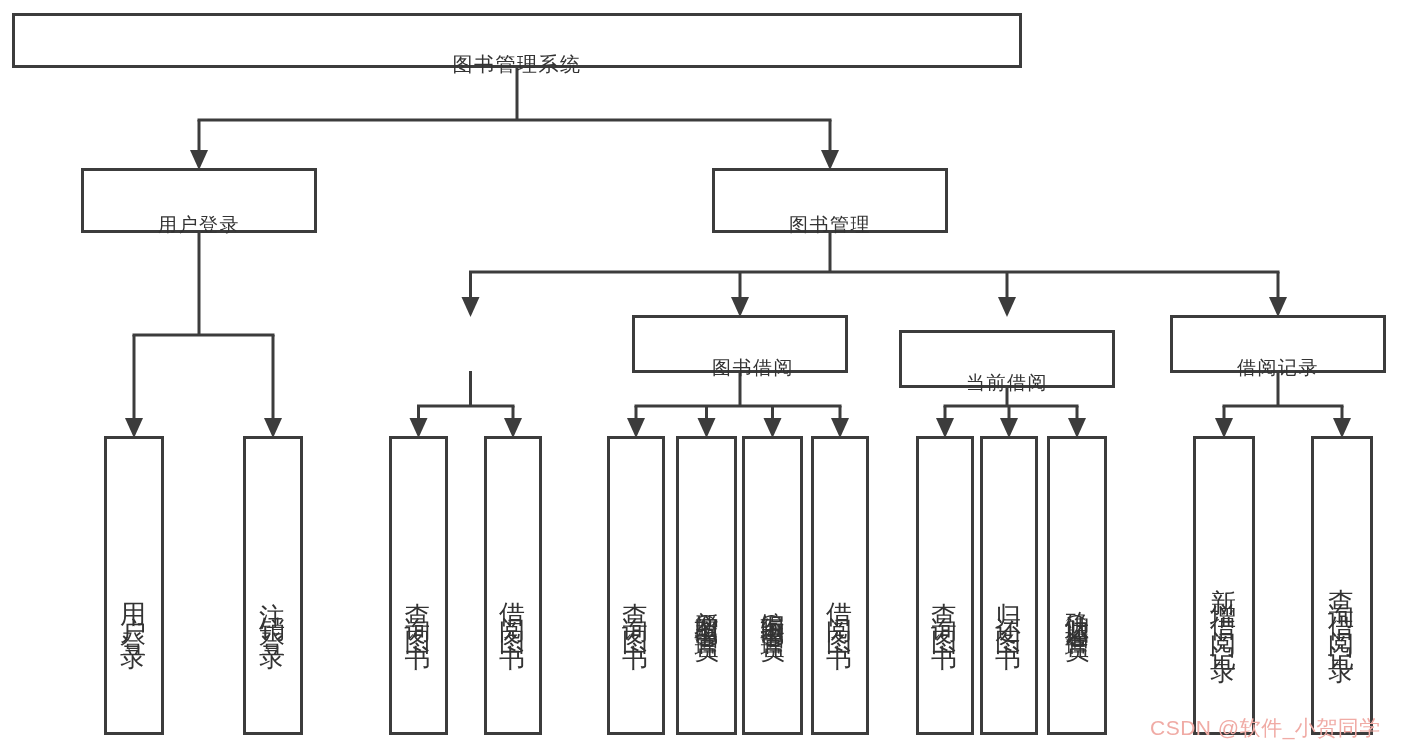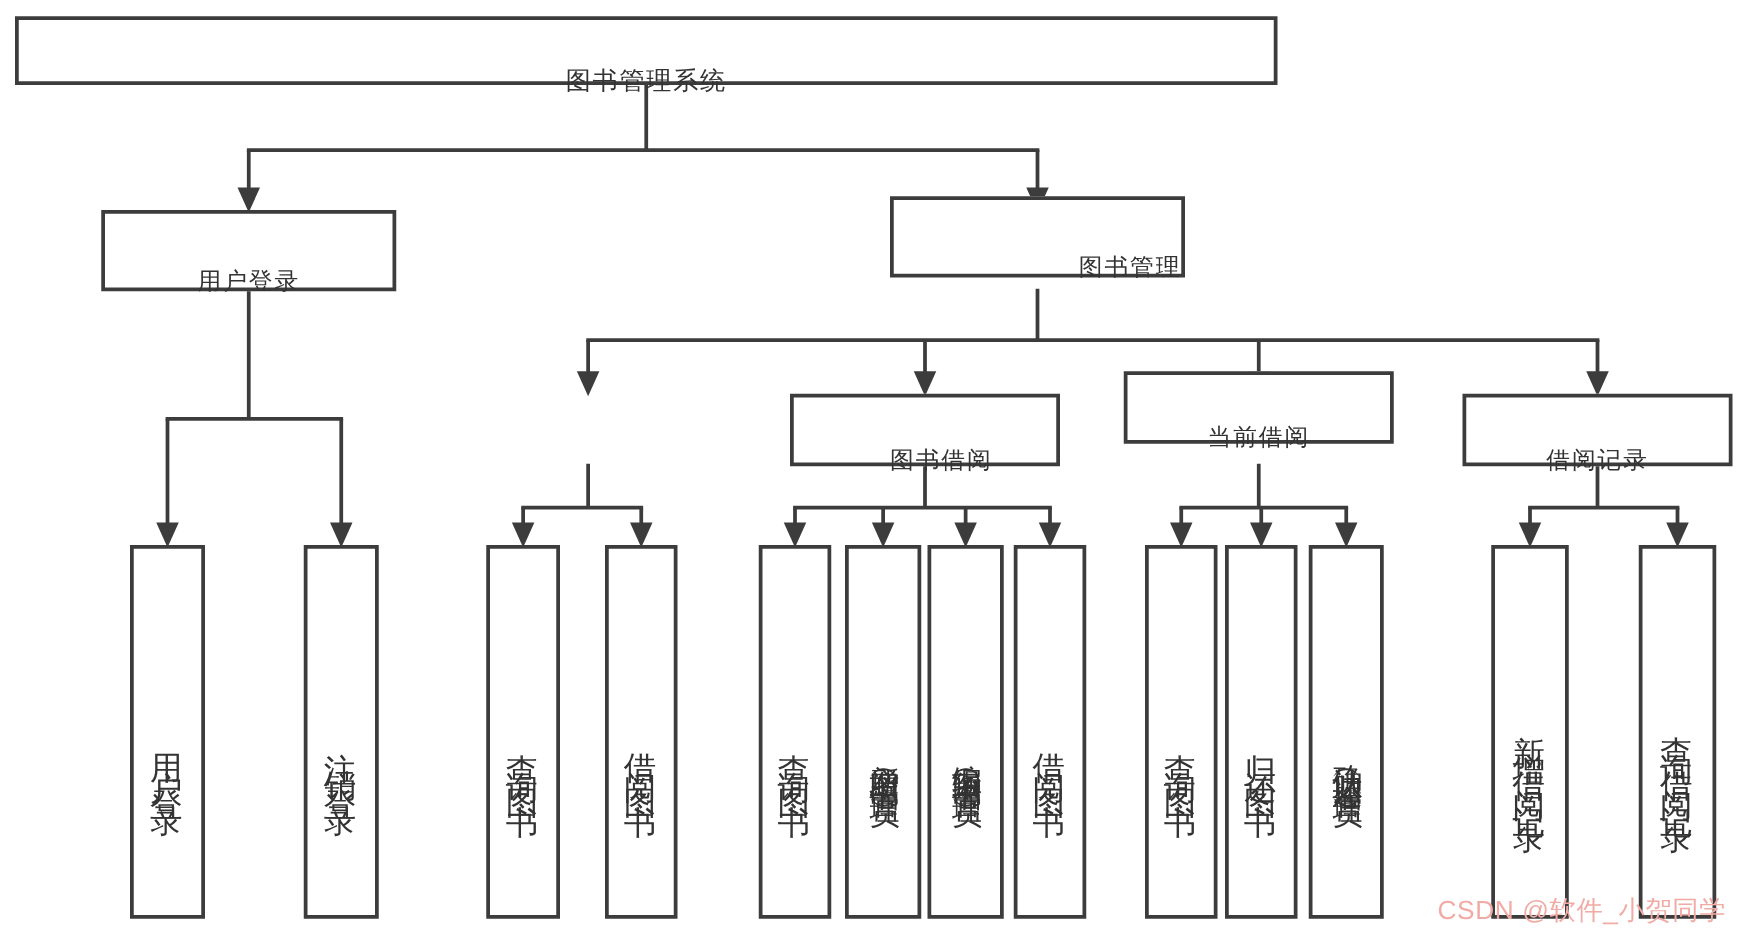--- a/index.html
+++ b/index.html
@@ -115,27 +115,27 @@
       <line x1="1342" y1="406" x2="1342" y2="420" stroke="#3c3c3c" stroke-width="3"></line>
       <polygon points="1333,418 1351,418 1342,438" fill="#3c3c3c"></polygon>
     </svg>
   <div id="watermark">CSDN @软件_小贺同学</div>
 <div class="node" style="left: 12px; top: 13px; width: 1010px; height: 55px; font-size: 20px;">
       <span>图书管理系统</span>
     </div>
     <div class="node" style="left: 81px; top: 168px; width: 236px; height: 65px; font-size: 19px;">
       <span>用户登录</span>
     </div>
-    <div class="node" style="left: 712px; top: 157px; width: 236px; height: 65px; font-size: 19px; justify-content: flex-end;">
+    <div class="node" style="left: 712px; top: 168px; width: 236px; height: 65px; font-size: 19px;">
       <span>图书管理</span>
     </div>
     <div class="node" style="left: 632px; top: 315px; width: 216px; height: 58px; font-size: 19px; padding-left: 26px;">
       <span>图书借阅</span>
     </div>
-    <div class="node" style="left: 899px; top: 297px; width: 216px; height: 58px; font-size: 19px;">
+    <div class="node" style="left: 899px; top: 330px; width: 216px; height: 58px; font-size: 19px;">
       <span>当前借阅</span>
     </div>
     <div class="node" style="left: 1170px; top: 315px; width: 216px; height: 58px; font-size: 19px;">
       <span>借阅记录</span>
     </div>
     <div class="node vertical" style="left: 104px; top: 436px; width: 60px; height: 299px;">
       <span>用户登录</span>
     </div>
     <div class="node vertical" style="left: 243px; top: 436px; width: 60px; height: 299px;">
       <span>注销登录</span>

